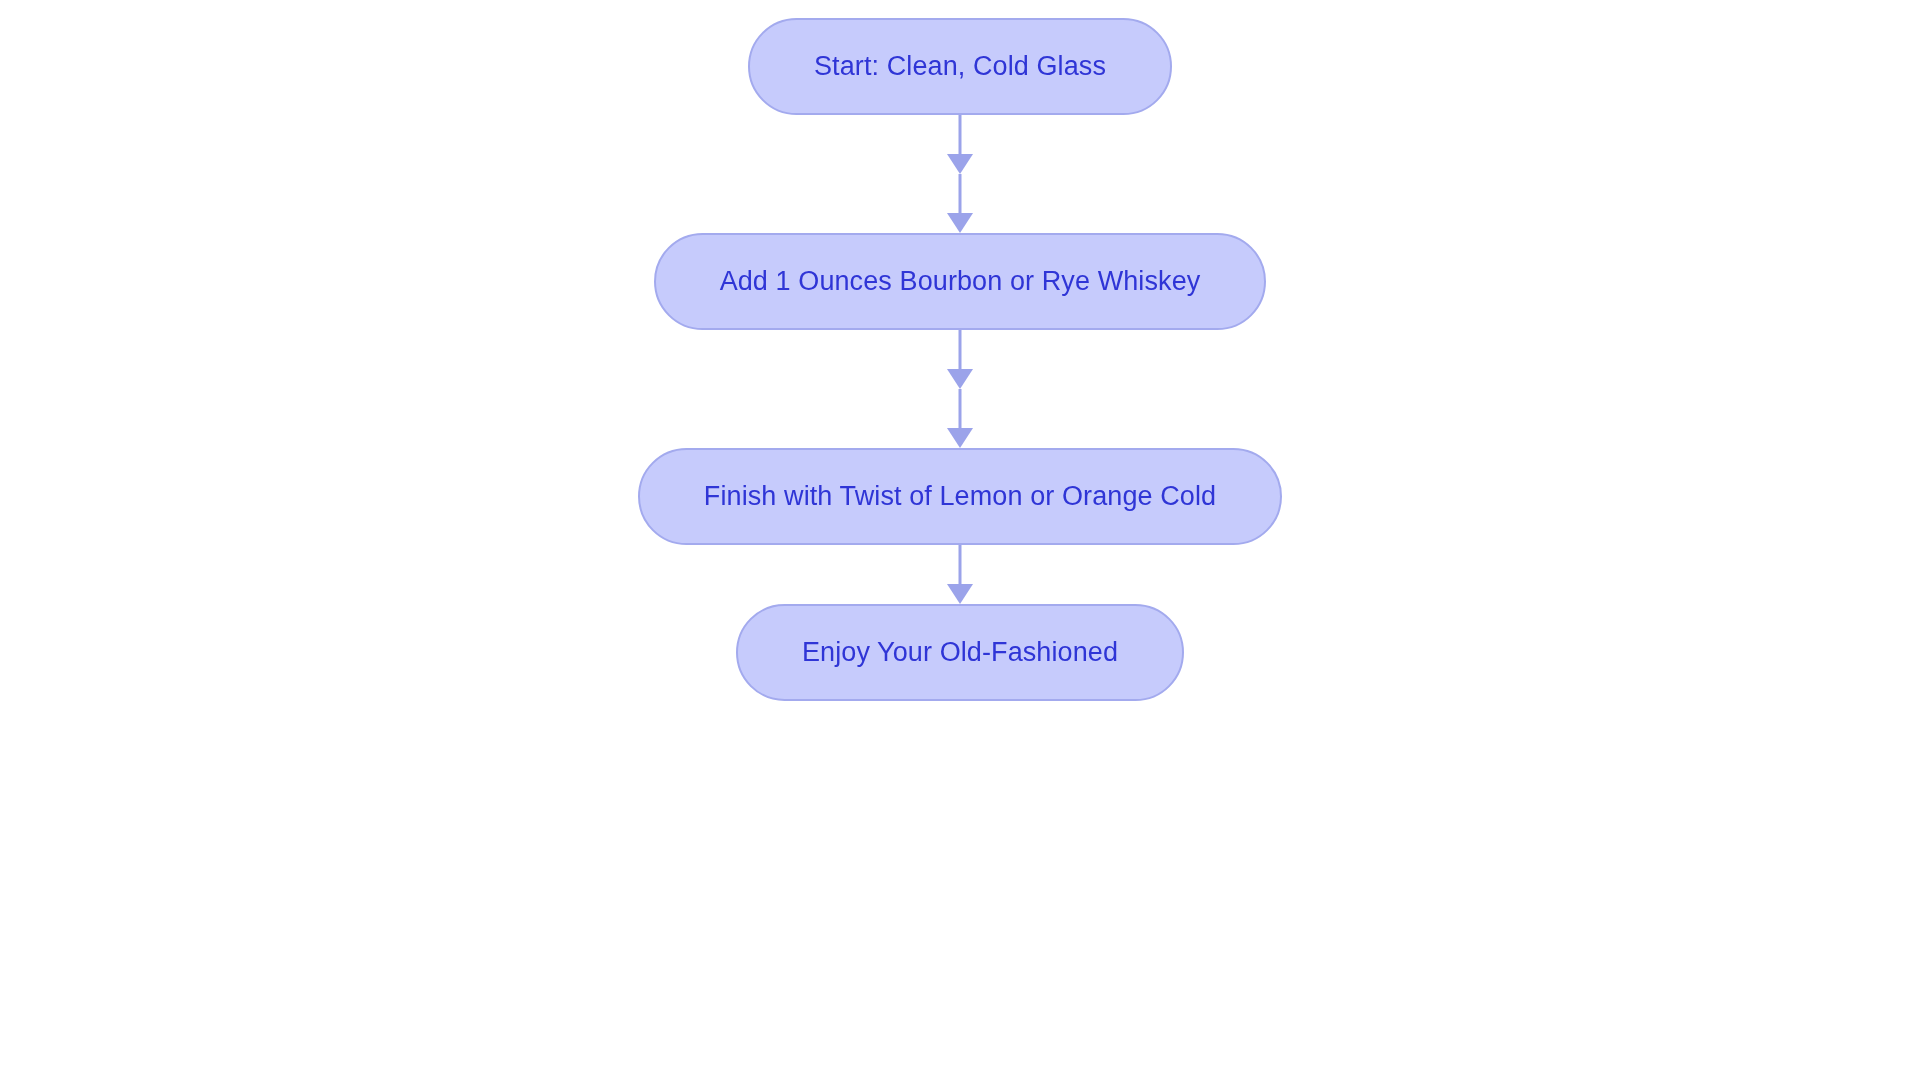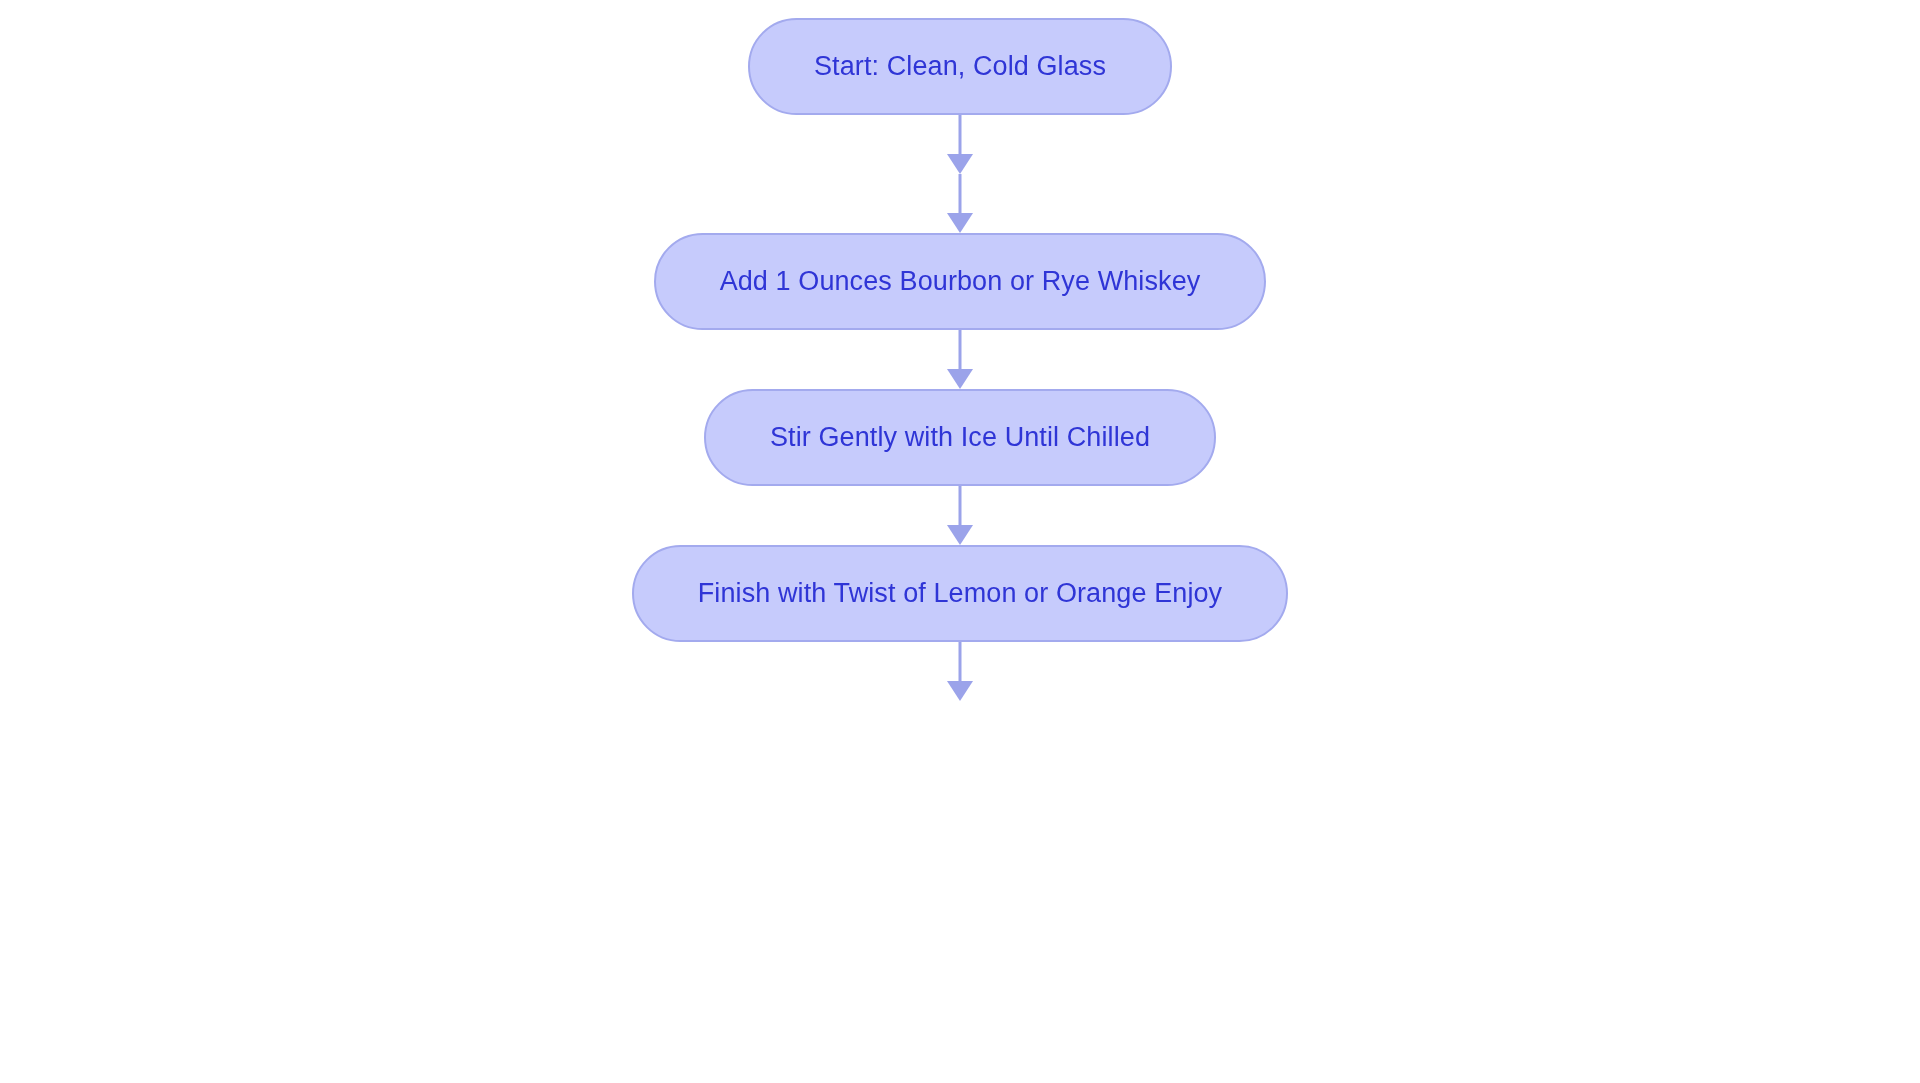--- a/index.html
+++ b/index.html
@@ -110,33 +110,33 @@
 
     <div class="flow-node">
       <span class="flow-node-label">Add 1 Ounces Bourbon or Rye Whiskey</span>
     </div>
 
     <div class="flow-connector">
       <div class="conn-line"></div>
       <div class="conn-head"></div>
     </div>
 
+
+    <div class="flow-connector">
+      <div class="conn-line"></div>
+      <div class="conn-head"></div>
+    </div>
+
     <div class="flow-node">
-      <span class="flow-node-label">Stir Gently with Ice Until Chilled</span>
+      <span class="flow-node-label">Finish with Twist of Lemon or Orange Cold</span>
     </div>
 
     <div class="flow-connector">
       <div class="conn-line"></div>
       <div class="conn-head"></div>
     </div>
 
     <div class="flow-node">
-      <span class="flow-node-label">Finish with Twist of Lemon or Orange Enjoy</span>
+      <span class="flow-node-label">Enjoy Your Old-Fashioned</span>
     </div>
-
-    <div class="flow-connector">
-      <div class="conn-line"></div>
-      <div class="conn-head"></div>
-    </div>
-
 
   </div>
 </div>
 
 </body></html>

